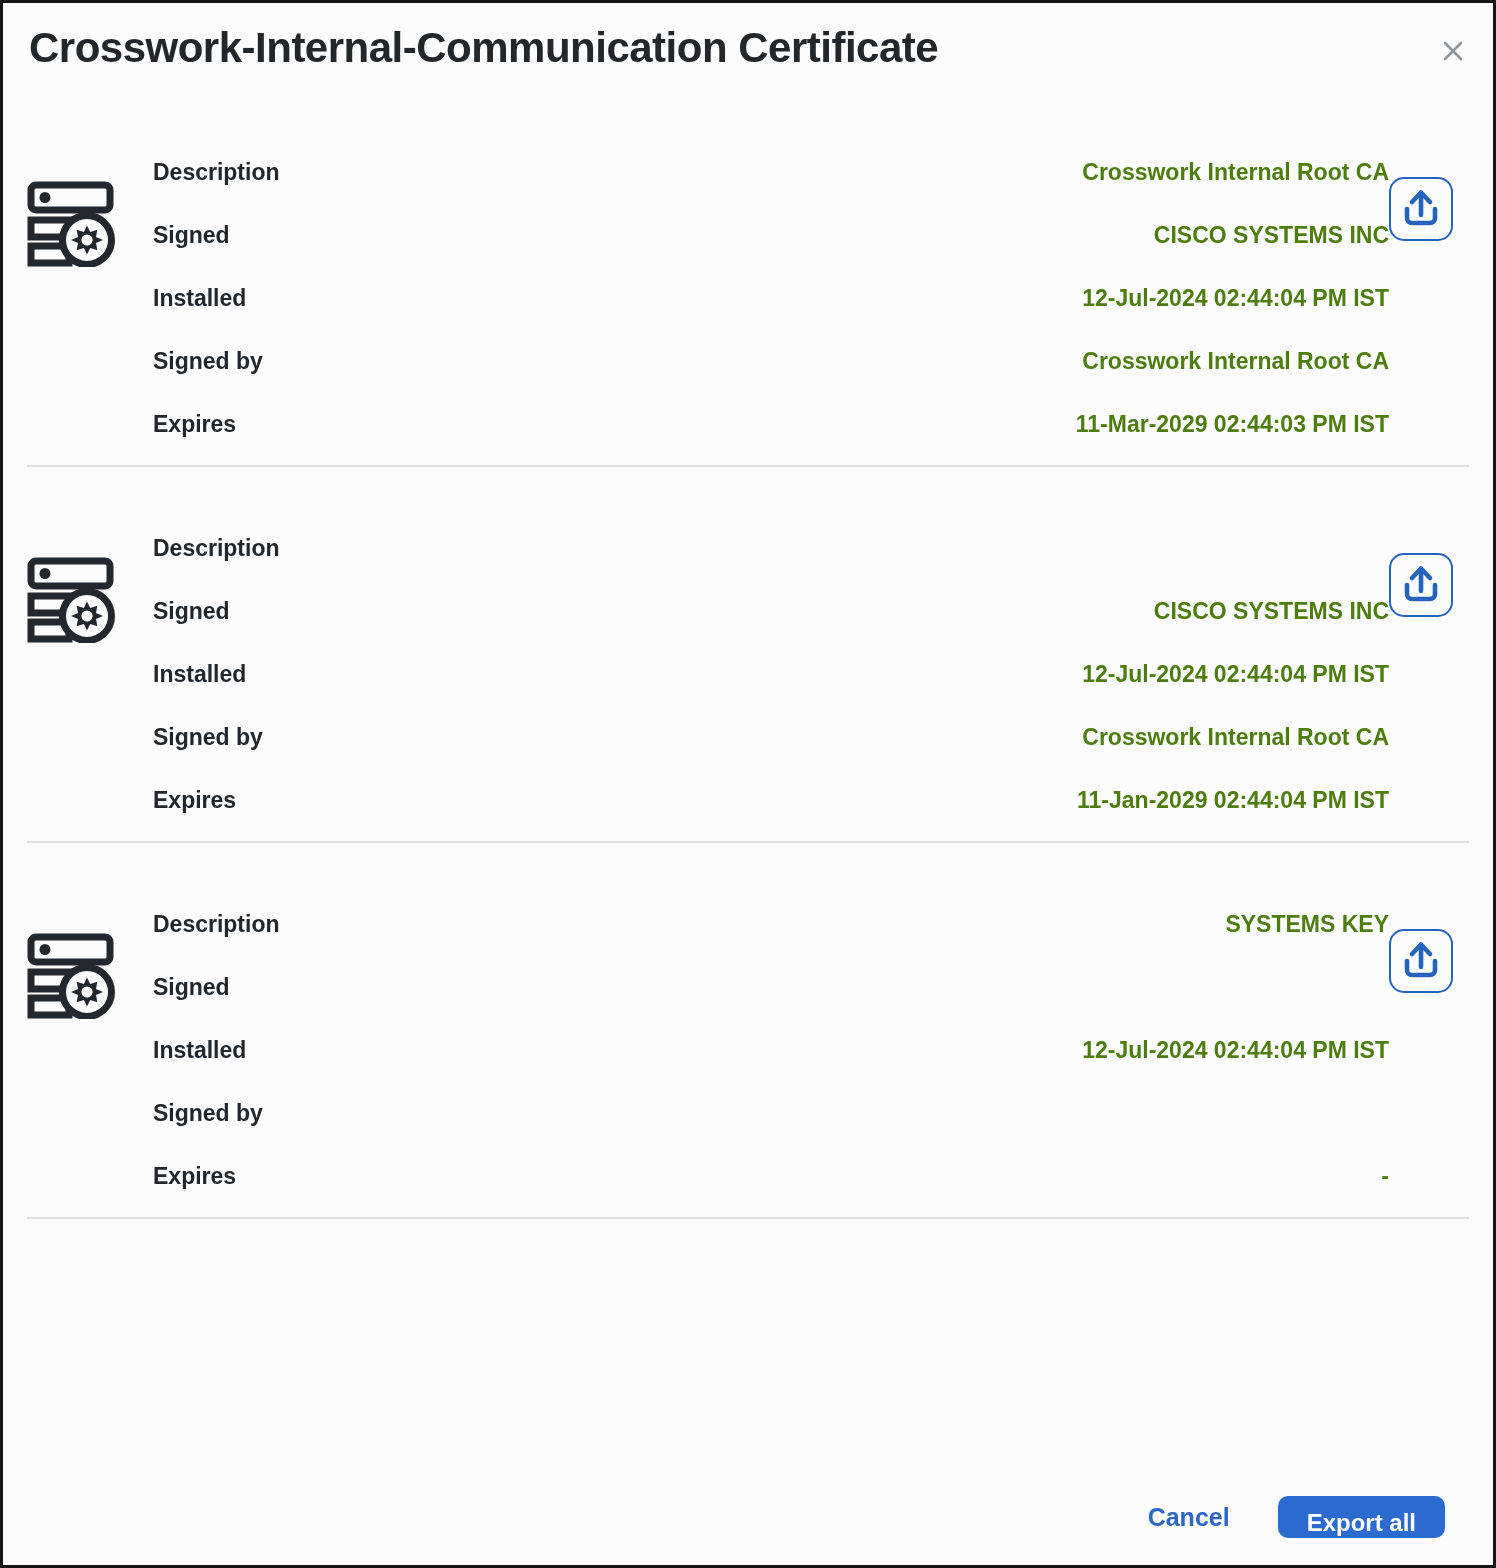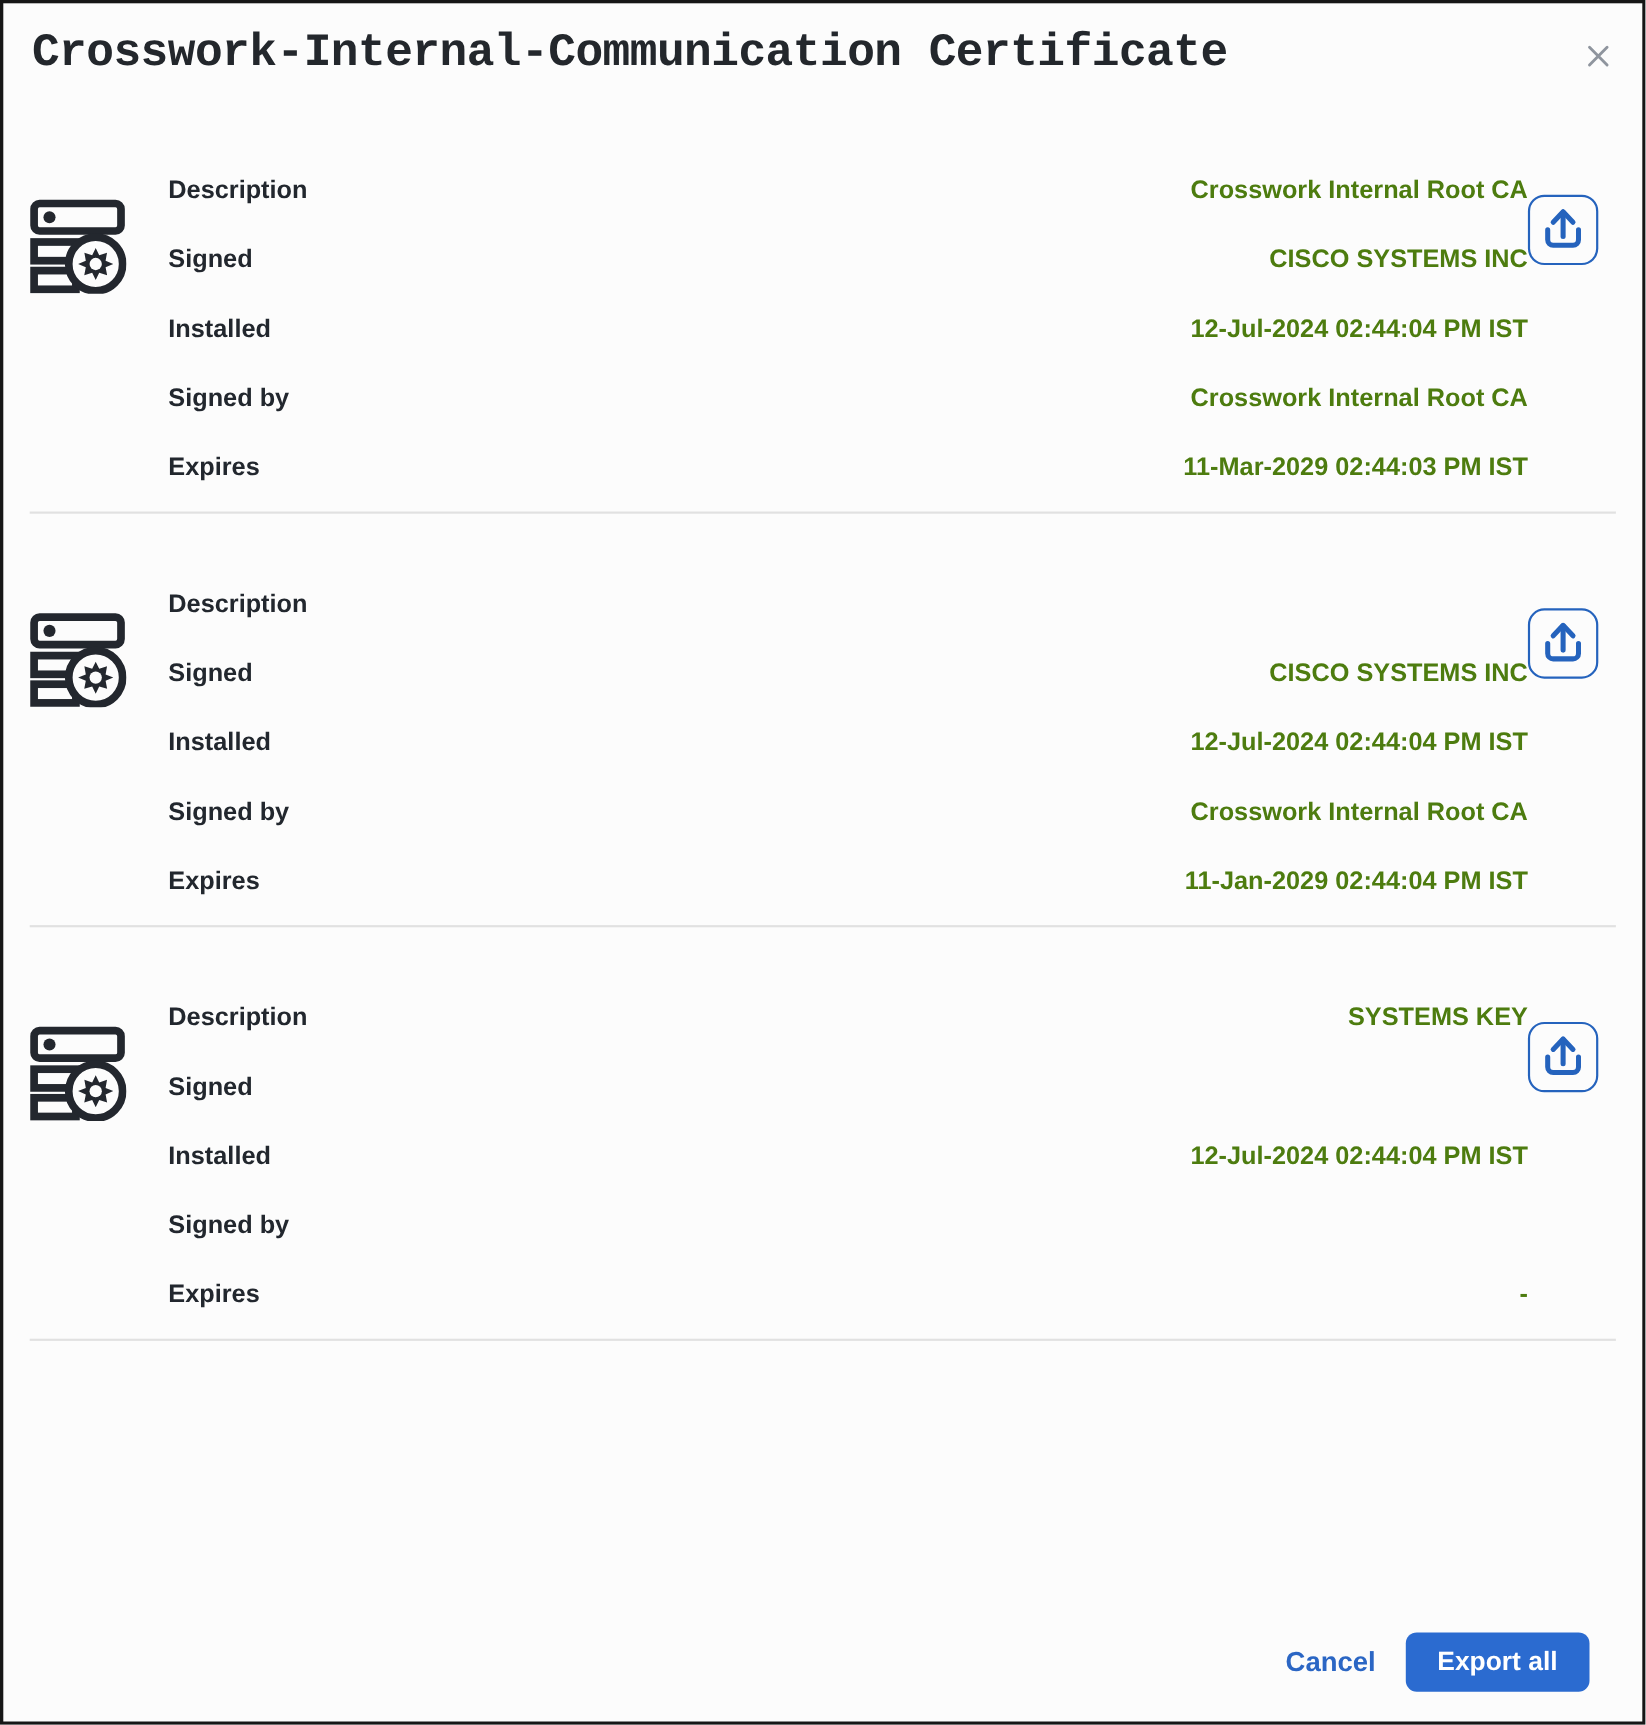--- a/index.html
+++ b/index.html
@@ -16,21 +16,20 @@
     display: flex;
     flex-direction: column;
     overflow: hidden;
   }
   
   .dialog-header {
     display: flex;
     align-items: flex-end;
     justify-content: space-between;
     padding: 18px 19px 0 26px;
-    font-family: Liberation Mono, monospace;
   }
   .dialog-title {
     font-size: 42px;
     font-weight: 700;
     letter-spacing: -0.5px;
     color: #23272c;
     line-height: 54px;
   }
   .close-btn {
     background: none;
@@ -93,42 +92,42 @@
     background: #e1e1e1;
     margin: 0 24px;
     flex: 0 0 2px;
   }
   
   .dialog-footer {
     margin-top: auto;
     display: flex;
     align-items: center;
     justify-content: flex-end;
-    gap: 27px;
+    gap: 48px;
     padding: 0 48px 27px 0;
   }
   .cancel-btn {
     background: none;
     border: none;
     color: #2b66c4;
     font-size: 25px;
     font-weight: 700;
     font-family: inherit;
     cursor: pointer;
   }
   .export-all-btn {
     background: #2b6bd0;
     color: #ffffff;
     border: none;
     border-radius: 10px;
     font-size: 24px;
     font-weight: 700;
     font-family: inherit;
     padding: 13px 29px;
-    height: 54px;
+    height: 42px;
     cursor: pointer;
   }
 </style>
 </head>
 <body>
 
 <svg width="0" height="0" style="position:absolute" aria-hidden="true">
   <defs>
     <g id="cert-icon">
       <rect x="4" y="6" width="79" height="25" rx="5" fill="none" stroke="#23272e" stroke-width="7"></rect>

